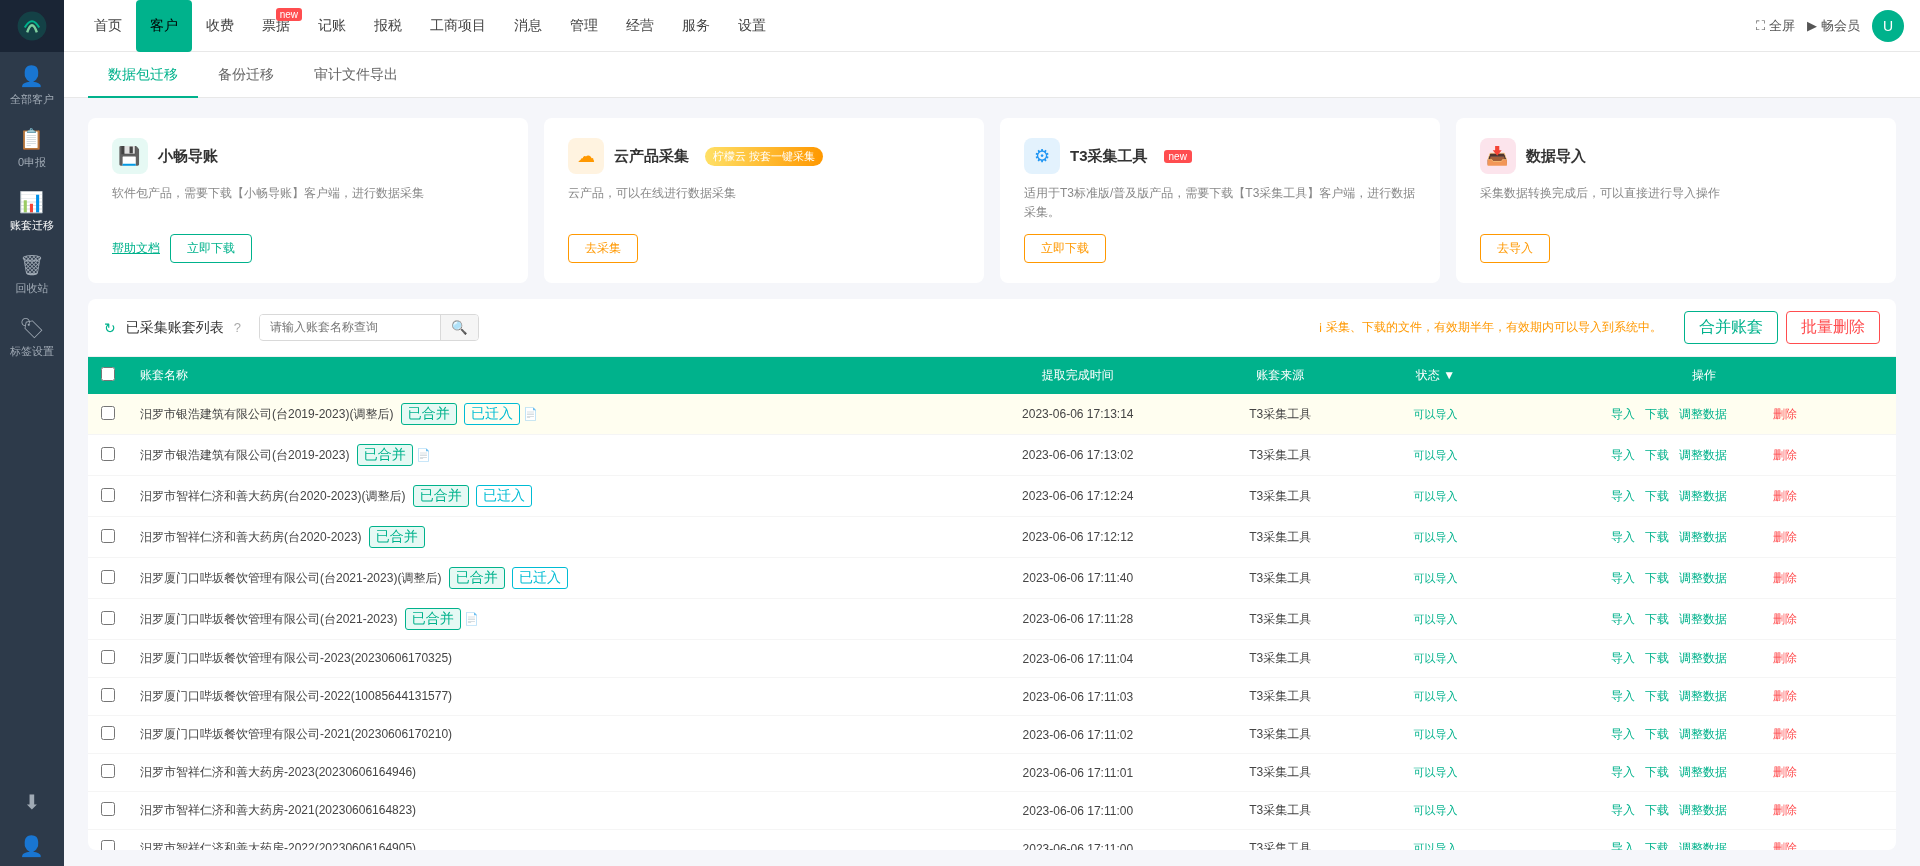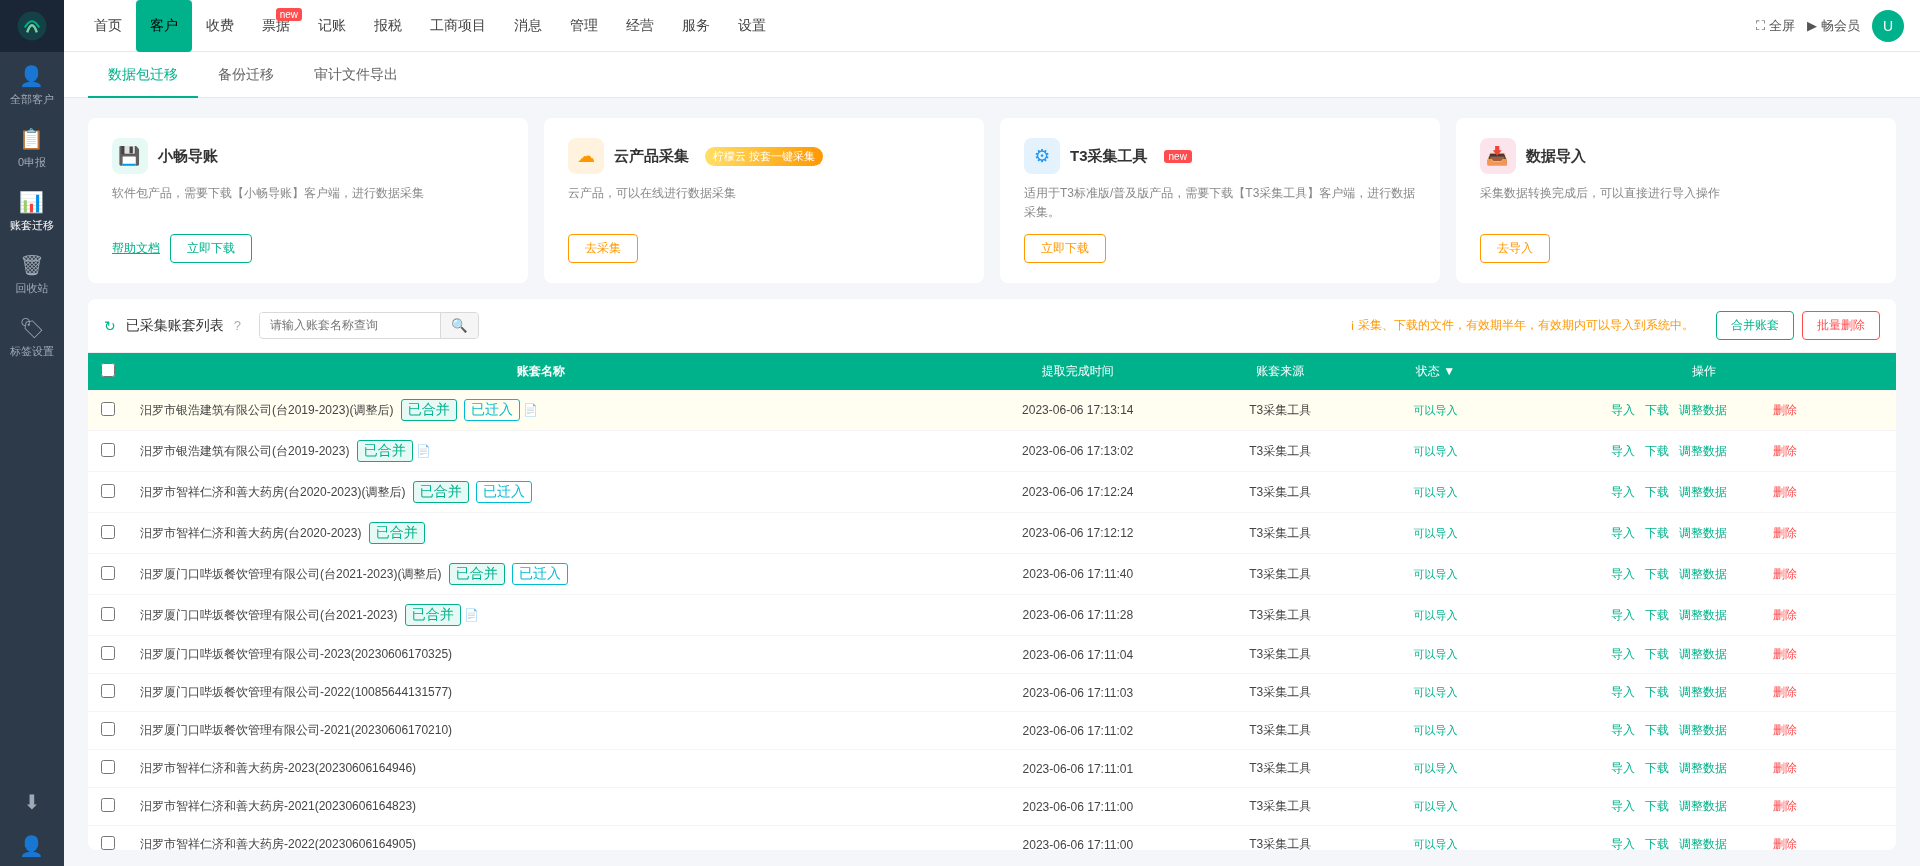--- a/index.html
+++ b/index.html
@@ -258,31 +258,31 @@
       gap: 4px;
     }
     .table-actions { display: flex; gap: 8px; margin-left: 12px; }
     .tbl-btn {
       border: 1px solid #00b28c;
       background: #fff;
       color: #00b28c;
       padding: 5px 14px;
       border-radius: 4px;
       cursor: pointer;
-      font-size: 12px;
+      font-size: 16px;
     }
     .tbl-btn.danger { border-color: #ff4d4f; color: #ff4d4f; }
 
     
     .data-table { flex: 1; overflow-y: auto; }
     table { width: 100%; border-collapse: collapse; font-size: 12px; }
     thead tr { background: #00b28c; color: #fff; }
     thead th { padding: 10px 12px; text-align: center; font-weight: 500; white-space: nowrap; }
     thead th:first-child { width: 40px; }
-    thead th:nth-child(2) { text-align: center; font-weight: bold; }
+    thead th:nth-child(2) { text-align: left; }
     tbody tr { border-bottom: 1px solid #f5f5f5; }
     tbody tr.highlighted { background: #fffef0; }
     tbody td { padding: 9px 12px; color: #444; text-align: center; white-space: nowrap; }
     tbody td:nth-child(2) { text-align: left; }
     .status-badge {
       display: inline-block;
       padding: 2px 8px;
       border-radius: 10px;
       font-size: 11px;
     }

